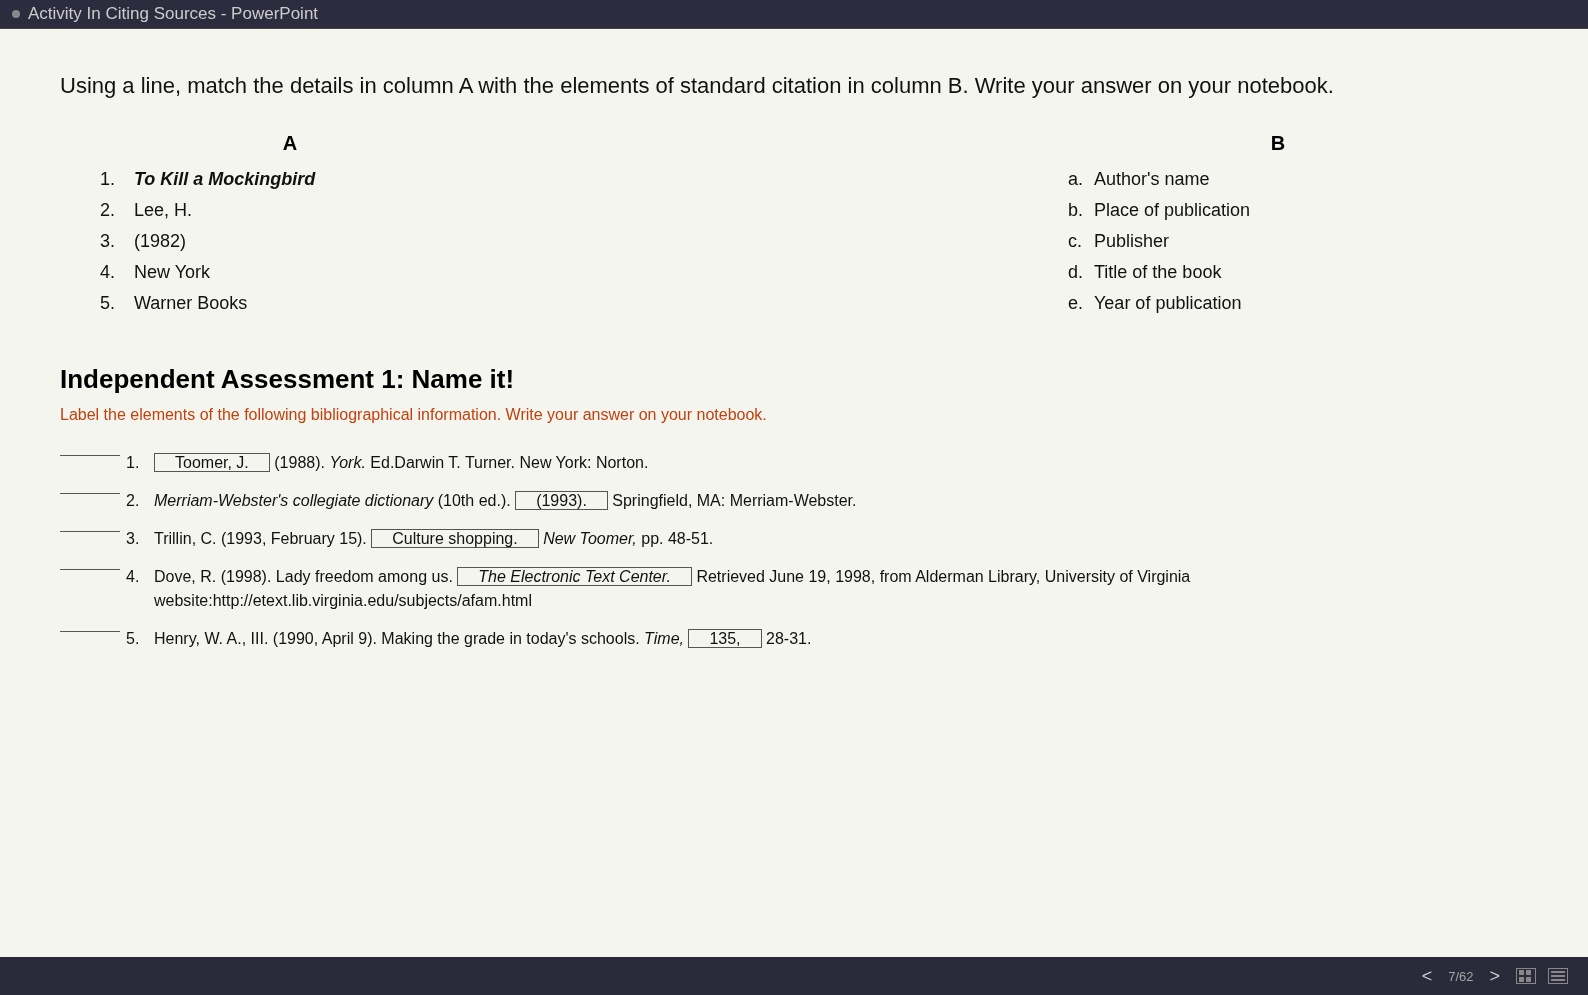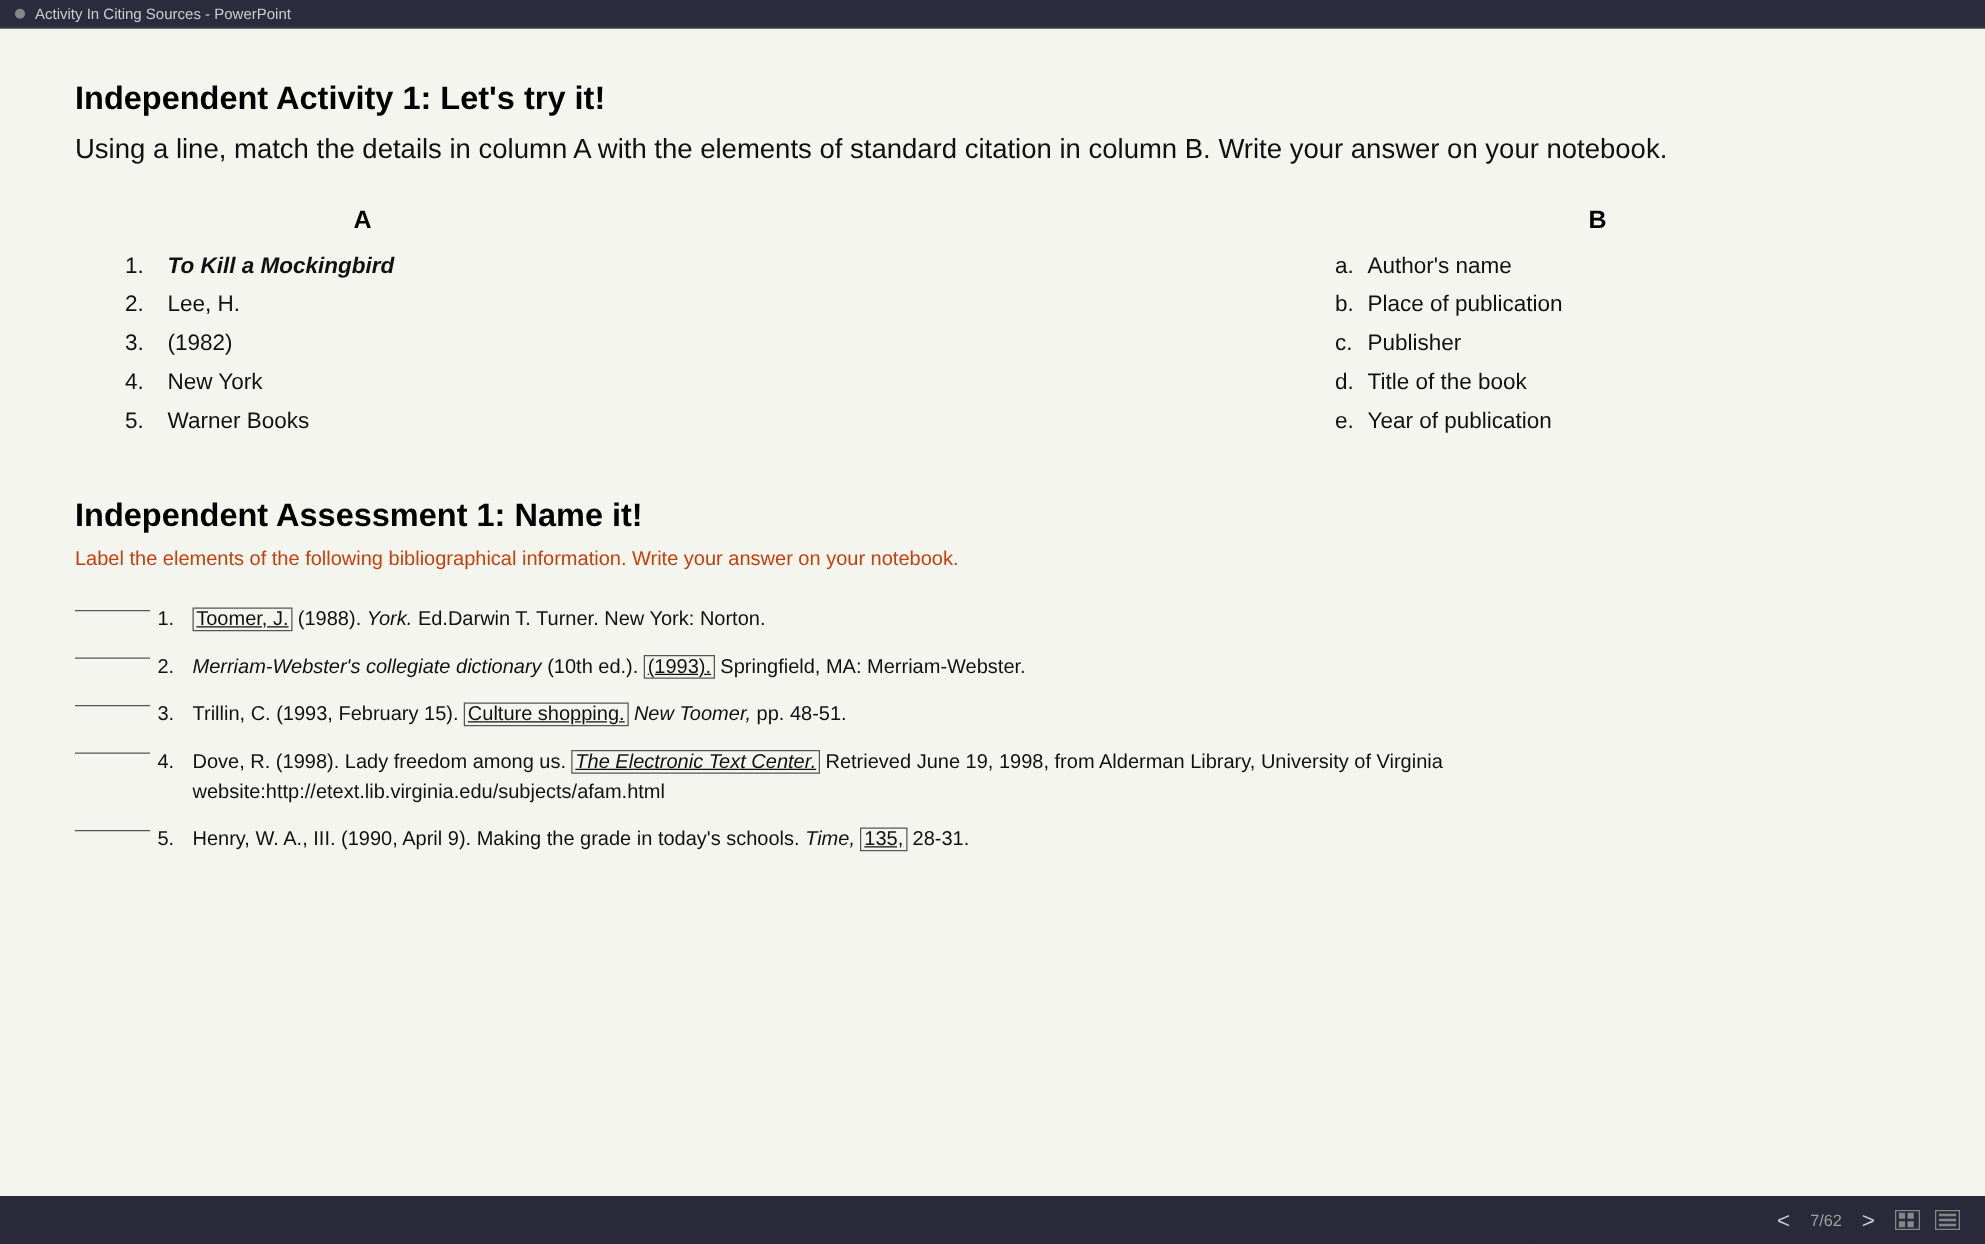--- a/index.html
+++ b/index.html
@@ -13,21 +13,21 @@
       font-family: 'Courier New', Courier, monospace;
       width: 1588px;
       min-height: 995px;
       position: relative;
       overflow: hidden;
     }
 
     .title-bar {
       background-color: #2c2c3e;
       color: #ccc;
-      font-size: 12px;
+      font-size: 17px;
       padding: 4px 12px;
       font-family: Arial, sans-serif;
       border-bottom: 1px solid #444;
       display: flex;
       align-items: center;
       gap: 8px;
     }
 
     .title-bar-dot {
       width: 8px;
@@ -158,23 +158,22 @@
     .bib-text {
       flex: 1;
     }
 
     .bib-text .italic {
       font-style: italic;
     }
 
     .bib-text .boxed {
       border: 1.5px solid #555;
-      padding: 0 2px;
+      padding: 0 20px;
       display: inline;
-      text-decoration: underline;
     }
 
     .bottom-bar {
       position: fixed;
       bottom: 0;
       left: 0;
       width: 1588px;
       height: 38px;
       background-color: #2a2a3a;
       display: flex;
@@ -217,21 +216,20 @@
 </head>
 <body>
 
 <div class="title-bar">
   <span class="title-bar-dot"></span>
   <span>Activity In Citing Sources - PowerPoint</span>
 </div>
 
 <div class="main-content">
 
-  <div class="section-title">Independent Activity 1: Let's try it!</div>
   <div class="section-desc">Using a line, match the details in column A with the elements of standard citation in column B. Write your answer on your notebook.</div>
 
   <div class="columns-wrapper">
 
     <div class="column column-a">
       <div class="column-header">A</div>
       <div class="match-item">
         <span class="match-number">1.</span>
         <span class="match-text-italic">To Kill a Mockingbird</span>
       </div>

